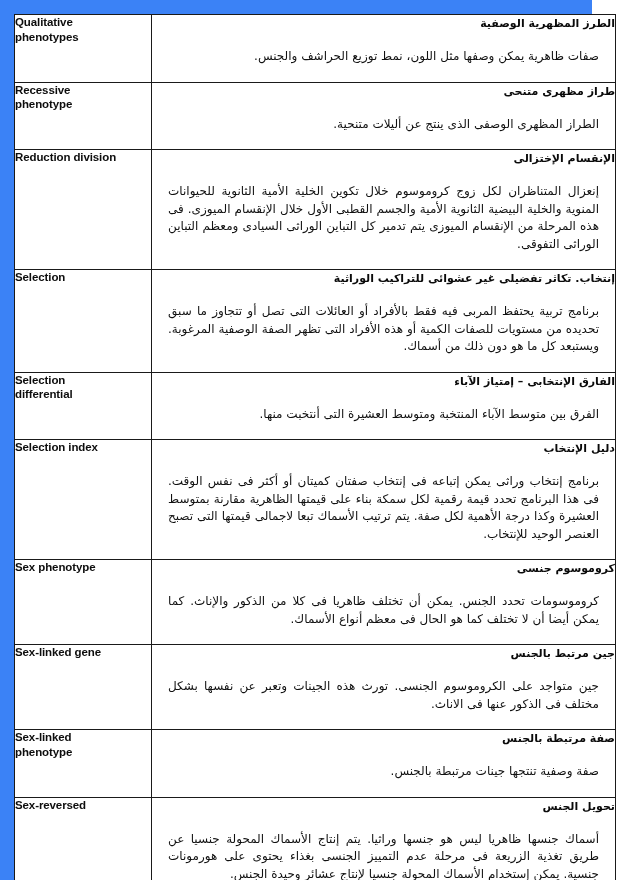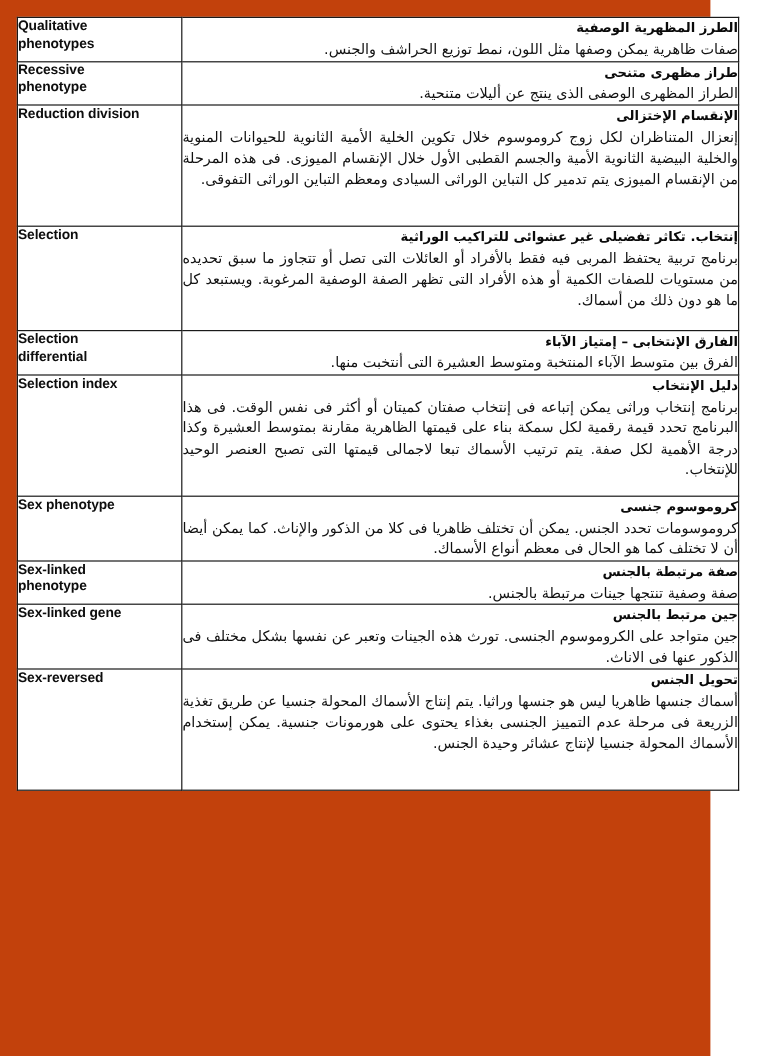--- a/index.html
+++ b/index.html
@@ -16,21 +16,21 @@
     overflow: hidden;
     position: relative;
   }
 
   .page {
     position: absolute;
     left: 0;
     top: 0;
     width: 592px;
     height: 880px;
-    background: #c2410c;
+    background: #3b82f6;
   }
 
   .glossary-table {
     position: absolute;
     left: 14px;
     top: 14px;
     width: 601px;
     border-collapse: collapse;
     table-layout: fixed;
     background: #ffffff;
@@ -78,21 +78,21 @@
   }
   .def-body {
     font-family: "DejaVu Sans", "Liberation Sans", sans-serif;
     font-size: 12px;
     line-height: 17.5px;
     color: #111111;
     direction: rtl;
     unicode-bidi: isolate;
     text-align: justify;
     text-align-last: right;
-    margin: 0;
+    margin: 16px;
   }
 
   
   tr[data-rowsize="s"]  .def-cell { min-height: 30px; }
   tr[data-rowsize="m"]  .def-cell { min-height: 46px; }
   tr[data-rowsize="l"]  .def-cell { min-height: 80px; }
 
   tr[data-rowsize="s"]  td { height: 34px; }
   tr[data-rowsize="m"]  td { height: 52px; }
   tr[data-rowsize="l"]  td { height: 86px; }
@@ -168,39 +168,39 @@
         </tr>
         <tr data-rowsize="m">
           <td class="term-cell">
             <div class="term-text">Sex phenotype</div>
           </td>
           <td class="def-cell">
             <div class="def-headword">كروموسوم جنسى</div>
             <div class="def-body">كروموسومات تحدد الجنس. يمكن أن تختلف ظاهريا فى كلا من الذكور والإناث. كما يمكن أيضا أن لا تختلف كما هو الحال فى معظم أنواع الأسماك.</div>
           </td>
         </tr>
+        <tr data-rowsize="m">
+          <td class="term-cell">
+            <div class="term-text">Sex-linked gene</div>
+          </td>
+          <td class="def-cell">
+            <div class="def-headword">جين مرتبط بالجنس</div>
+            <div class="def-body">جين متواجد على الكروموسوم الجنسى. تورث هذه الجينات وتعبر عن نفسها بشكل مختلف فى الذكور عنها فى الاناث.</div>
+          </td>
+        </tr>
         <tr data-rowsize="s">
           <td class="term-cell">
             <div class="term-text">Sex-linked
 phenotype</div>
           </td>
           <td class="def-cell">
             <div class="def-headword">صفة مرتبطة بالجنس</div>
             <div class="def-body">صفة وصفية تنتجها جينات مرتبطة بالجنس.</div>
           </td>
         </tr>
-        <tr data-rowsize="m">
-          <td class="term-cell">
-            <div class="term-text">Sex-linked gene</div>
-          </td>
-          <td class="def-cell">
-            <div class="def-headword">جين مرتبط بالجنس</div>
-            <div class="def-body">جين متواجد على الكروموسوم الجنسى. تورث هذه الجينات وتعبر عن نفسها بشكل مختلف فى الذكور عنها فى الاناث.</div>
-          </td>
-        </tr>
         <tr data-rowsize="xl">
           <td class="term-cell">
             <div class="term-text">Sex-reversed</div>
           </td>
           <td class="def-cell">
             <div class="def-headword">تحويل الجنس</div>
             <div class="def-body">أسماك جنسها ظاهريا ليس هو جنسها وراثيا. يتم إنتاج الأسماك المحولة جنسيا عن طريق تغذية الزريعة فى مرحلة عدم التمييز الجنسى بغذاء يحتوى على هورمونات جنسية. يمكن إستخدام الأسماك المحولة جنسيا لإنتاج عشائر وحيدة الجنس.</div>
           </td>
         </tr>
       </tbody>

